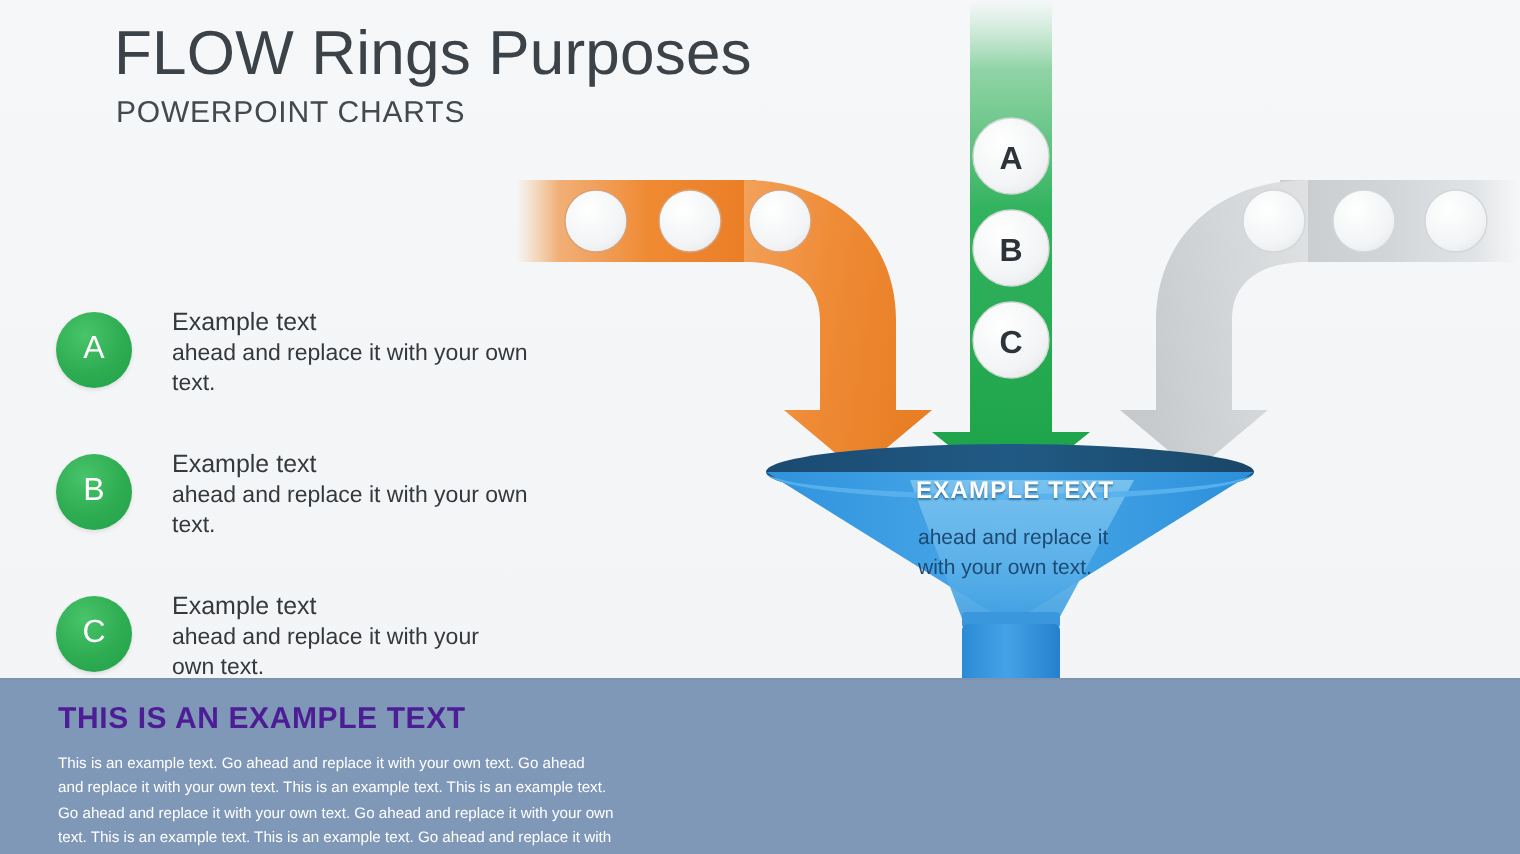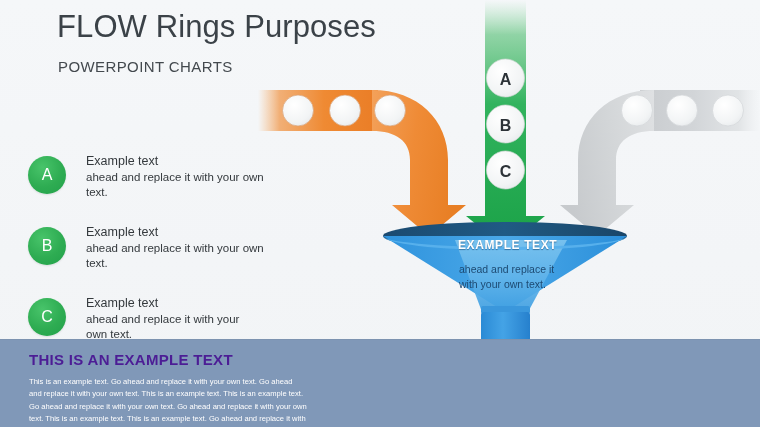--- a/index.html
+++ b/index.html
@@ -35,21 +35,21 @@
     letter-spacing: 0.1px;
     line-height: 1.0;
     margin: 0;
     white-space: nowrap;
   }
   #sub-title {
     font-size: 15px;
     font-weight: 400;
     color: #43494e;
     letter-spacing: 0.4px;
-    margin: 16px 0 0 1px;
+    margin: 6px 0 0 1px;
     white-space: nowrap;
   }
 
   
   #stage {
     position: absolute;
     left: 0;
     top: 0;
     width: 760px;
     height: 427px;

